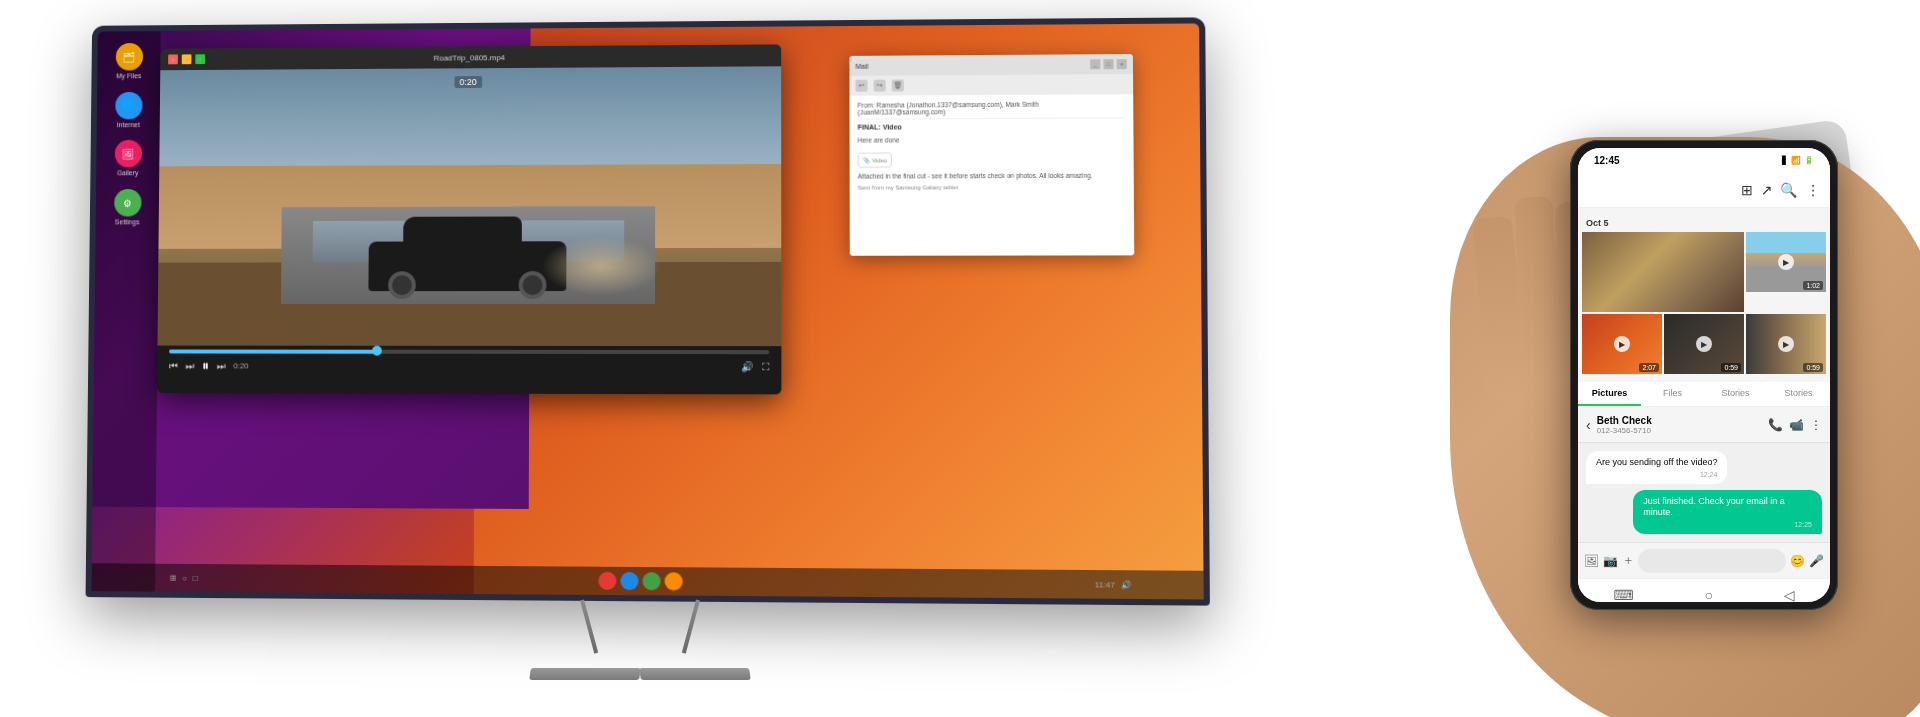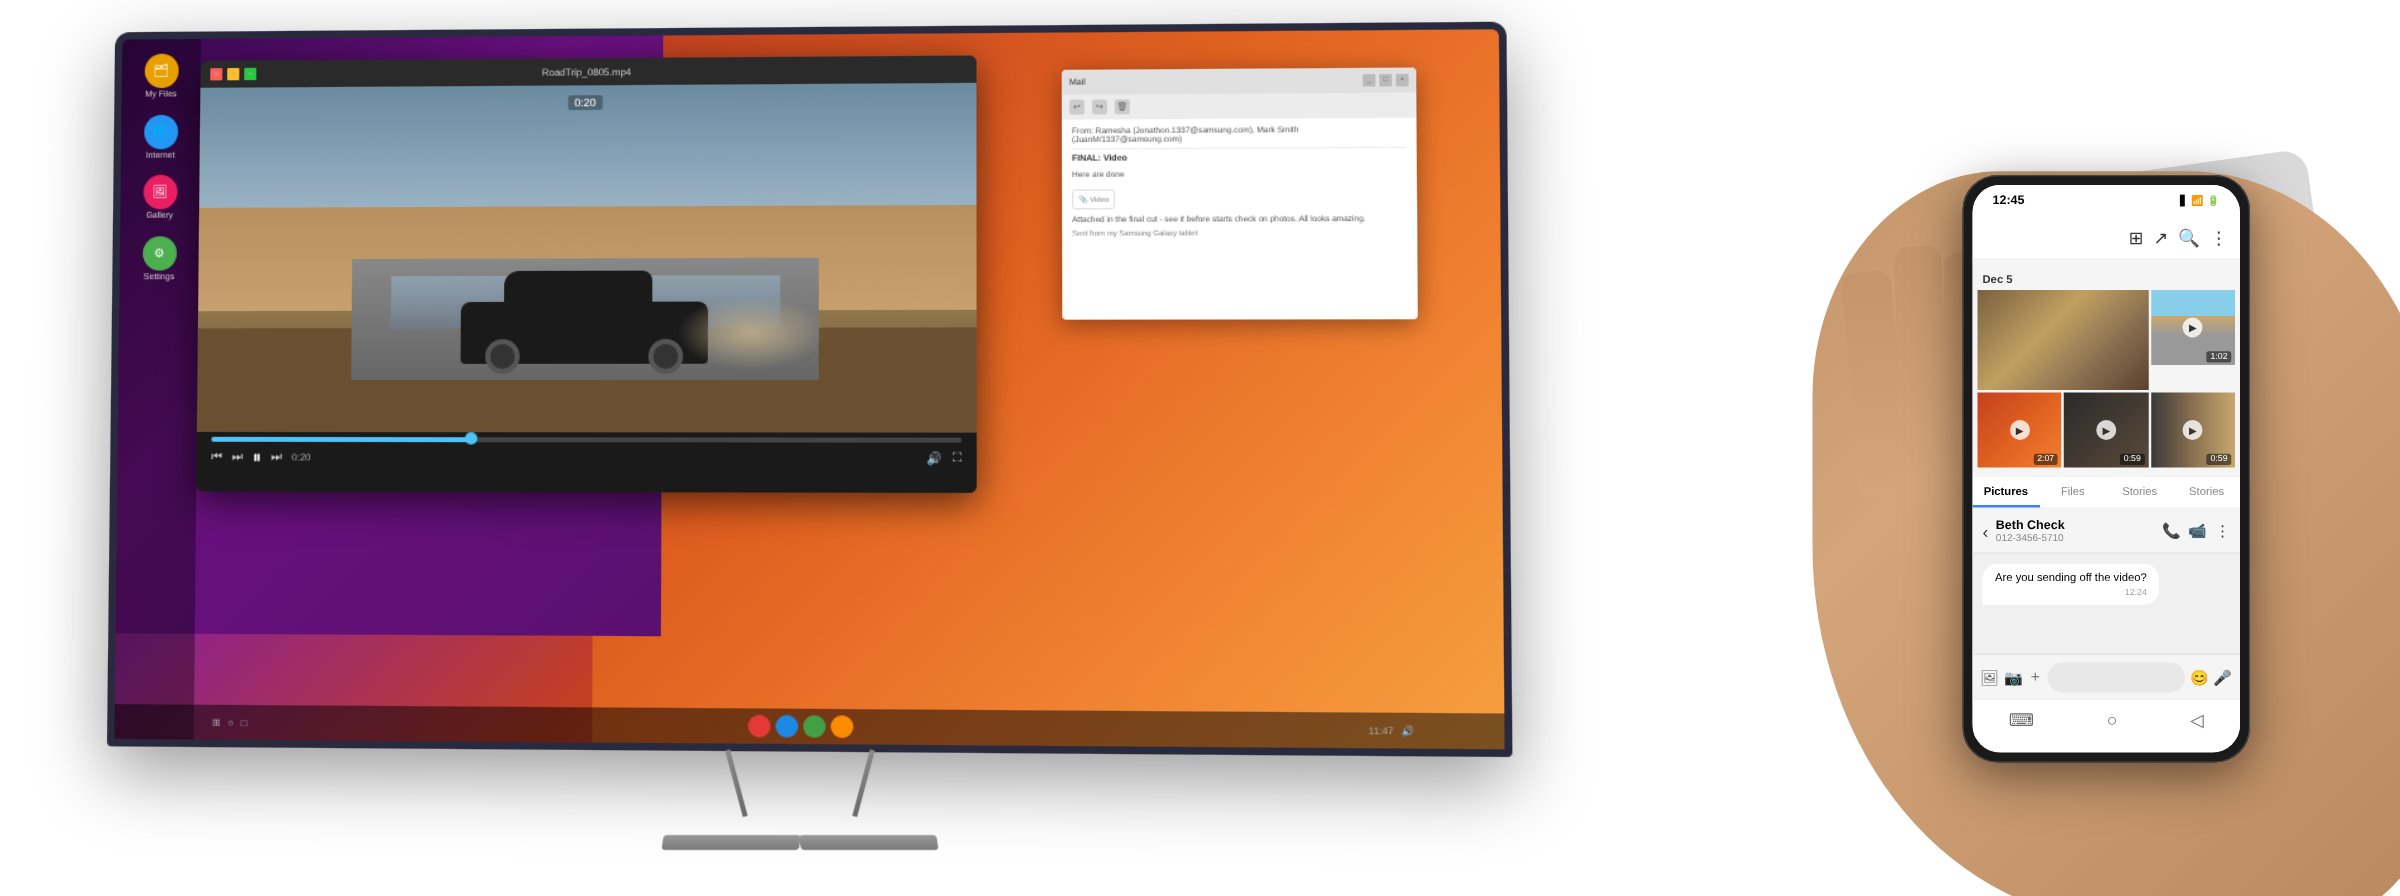--- a/index.html
+++ b/index.html
@@ -518,21 +518,21 @@
     .phone-container {
       position: absolute;
       right: 120px;
       top: 140px;
       width: 230px;
       height: 470px;
       z-index: 5;
     }
 
     .phone-frame {
-      width: 230px;
+      width: 268px;
       height: 470px;
       background: #1a1a1a;
       border-radius: 28px;
       padding: 8px;
       box-shadow: 0 10px 40px rgba(0,0,0,0.5), inset 0 0 0 1px #444;
       position: relative;
     }
 
     .phone-screen {
       width: 100%;
@@ -665,21 +665,21 @@
     .gallery-tab {
       flex: 1;
       text-align: center;
       padding: 6px 0;
       font-size: 9px;
       color: #888;
     }
 
     .gallery-tab.active {
       color: #000;
-      border-bottom: 2px solid #3b82f6;
+      border-bottom: 2px solid #22c55e;
       font-weight: bold;
     }
 
     
     .messages-container {
       background: #f0f0f0;
       flex: 1;
     }
 
     .messages-header {
@@ -1044,21 +1044,21 @@
           </div>
 
           <div class="gallery-header">
             <span class="gallery-header-icon">⊞</span>
             <span class="gallery-header-icon">↗</span>
             <span class="gallery-header-icon">🔍</span>
             <span class="gallery-header-icon">⋮</span>
           </div>
 
           <div class="gallery-grid">
-            <div class="gallery-date">Dec 5</div>
+            <div class="gallery-date">Oct 5</div>
             <div class="photo-grid">
 
               <div class="photo-thumb photo-thumb-large photo-car-large" style="background:linear-gradient(135deg,#7a6040 0%,#c0a060 40%,#8a7050 70%,#5a4030 100%);position:relative;">
                 <div style="position:absolute;bottom:2px;left:3px;">
                 </div>
               </div>
 
               <div style="display:flex;flex-direction:column;gap:2px;">
                 <div class="photo-thumb photo-car-road" style="background:linear-gradient(180deg,#87CEEB 35%,#c8a870 35%,#999 60%);position:relative;">
                   <div class="photo-duration">1:02</div>
@@ -1103,20 +1103,24 @@
                 <span class="msg-icon">📹</span>
                 <span class="msg-icon">⋮</span>
               </div>
             </div>
 
             <div class="messages-body">
               <div class="msg-bubble-received">
                 <div class="msg-text">Are you sending off the video?</div>
                 <div class="msg-time">12:24</div>
               </div>
+              <div class="msg-bubble-sent">
+                <div class="msg-text">Just finished. Check your email in a minute.</div>
+                <div class="msg-time">12:25</div>
+              </div>
             </div>
 
             <div class="message-input-bar">
               <span class="msg-input-icon">🖼</span>
               <span class="msg-input-icon">📷</span>
               <span class="msg-input-icon">＋</span>
               <div class="msg-input-field">
                 <span class="msg-input-placeholder"></span>
               </div>
               <span class="msg-input-icon">😊</span>

